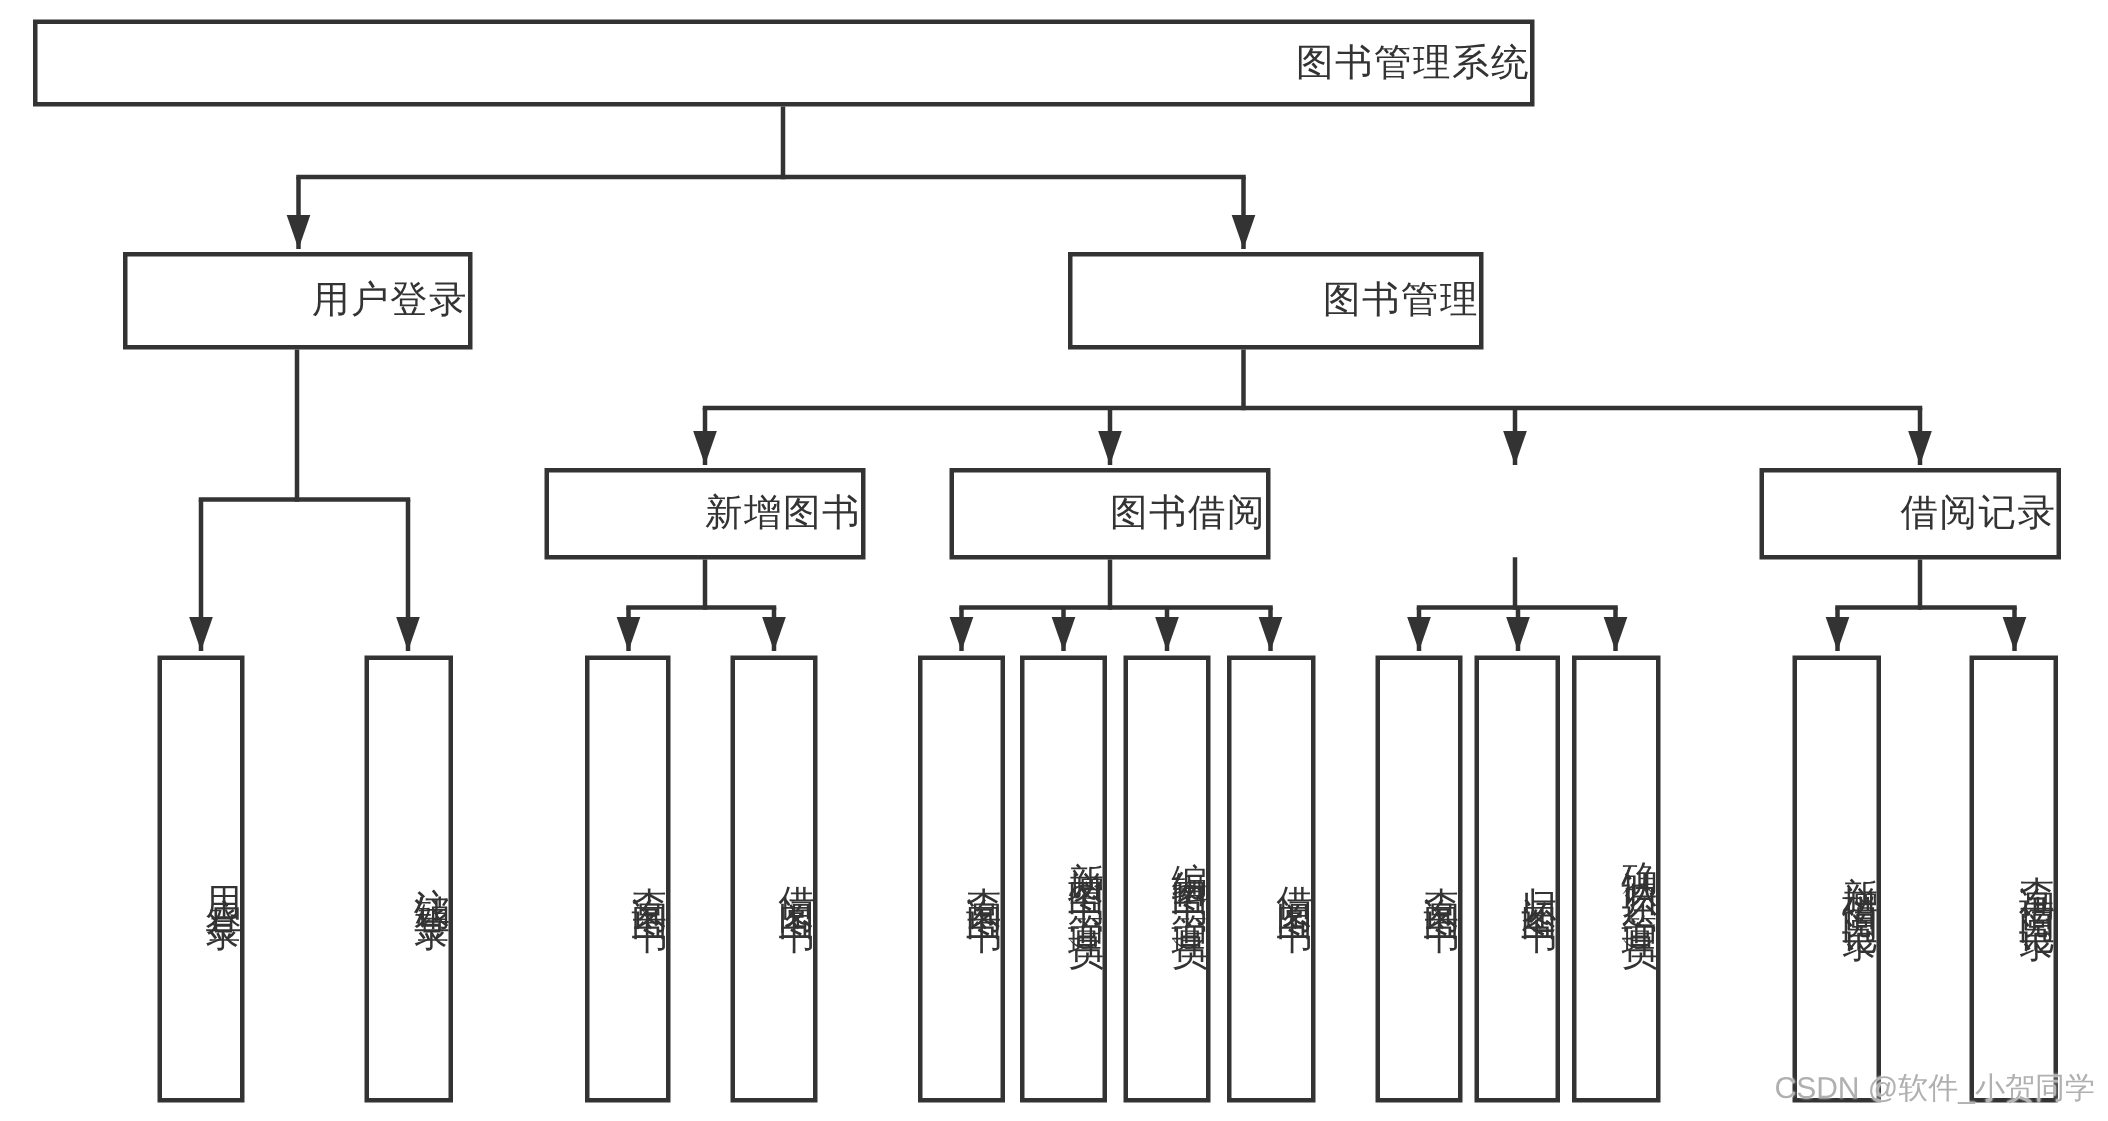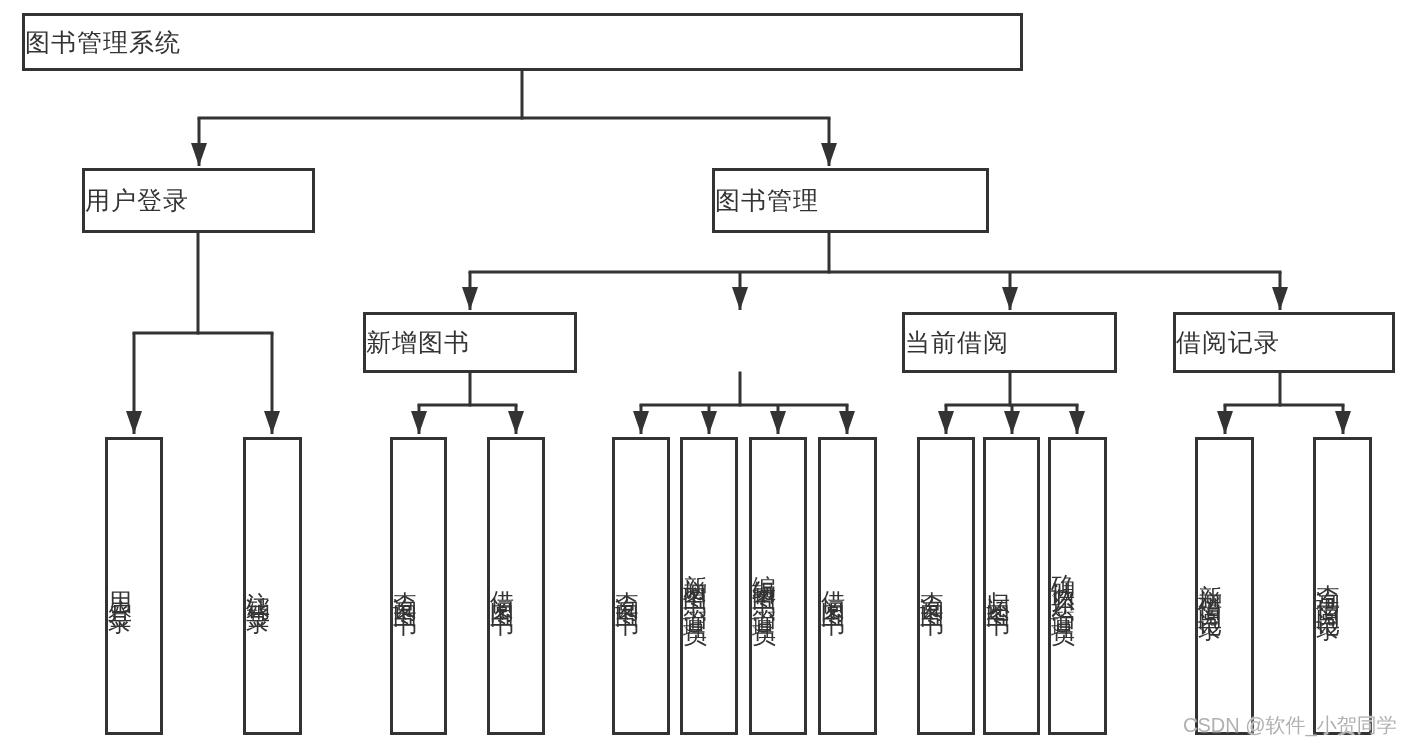--- a/index.html
+++ b/index.html
@@ -19,21 +19,21 @@
   }
   svg.connectors{position:absolute;left:0;top:0;width:1405px;height:747px;}
   svg.connectors .wire{stroke:var(--line-color);stroke-width:3;fill:none;stroke-linecap:square;}
   svg.connectors .arrowline{stroke:var(--line-color);stroke-width:3;fill:none;}
   svg.connectors marker path{fill:var(--line-color);}
   .box{
     position:absolute;
     box-sizing:border-box;
     border:3px solid var(--border-color);
     background:#ffffff;
-    display:flex;align-items:center;justify-content:flex-start;
+    display:flex;align-items:center;justify-content:flex-end;
     color:var(--text-color);
   }
   .hbox{font-size:25px;line-height:1;letter-spacing:1px;}
   .vbox{font-size:24px;}
   .vbox .vtext{
     writing-mode:vertical-rl;
     text-orientation:mixed;
     letter-spacing:7px;
     line-height:1;
     white-space:nowrap;
@@ -103,24 +103,24 @@
   <div class="box hbox" style="left:82px;top:168px;width:233px;height:65px;">
     <span>用户登录</span>
   </div>
   <div class="box hbox" style="left:712px;top:168px;width:277px;height:65px;">
     <span>图书管理</span>
   </div>
 
   <div class="box hbox" style="left:363px;top:312px;width:214px;height:61px;">
     <span>新增图书</span>
   </div>
-  <div class="box hbox" style="left:902px;top:312px;width:215px;height:61px;">
-    <span>当前借阅</span>
+  <div class="box hbox" style="left:633px;top:312px;width:214px;height:61px;">
+    <span>图书借阅</span>
   </div>
-  <div class="box hbox" style="left:1173px;top:312px;width:222px;height:61px;">
+  <div class="box hbox" style="left:1173px;top:312px;width:201px;height:61px;">
     <span>借阅记录</span>
   </div>
 
   <div class="box vbox" style="left:105px;top:437px;width:58px;height:298px;">
     <span class="vtext">用户登录</span>
   </div>
   <div class="box vbox" style="left:243px;top:437px;width:59px;height:298px;">
     <span class="vtext">注销登录</span>
   </div>
   <div class="box vbox" style="left:390px;top:437px;width:57px;height:298px;">

